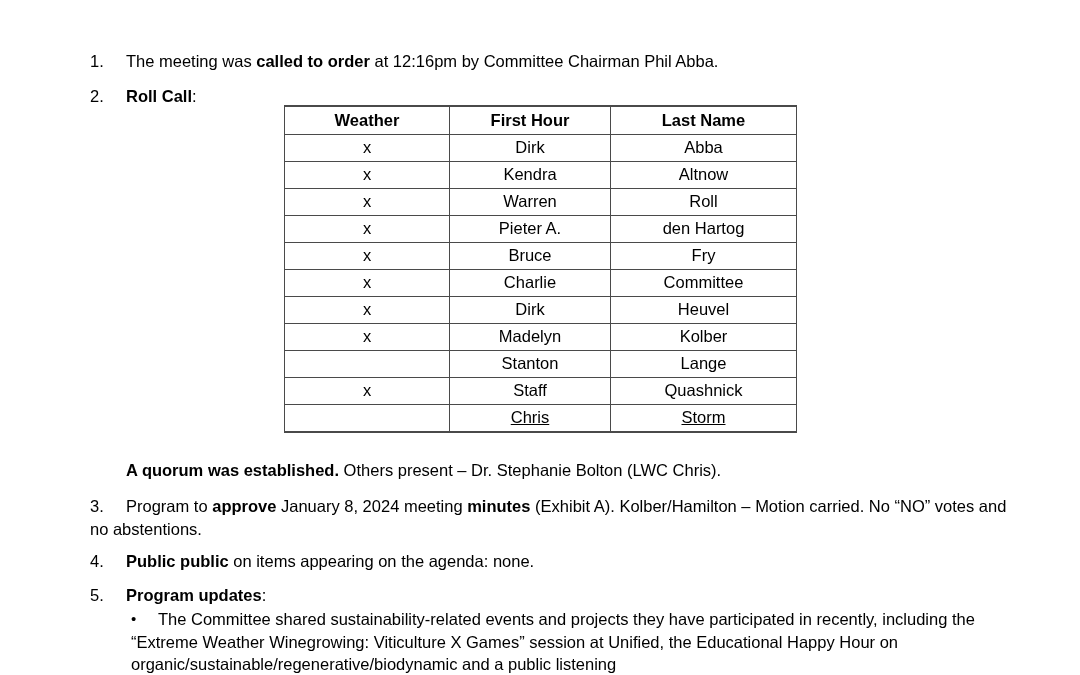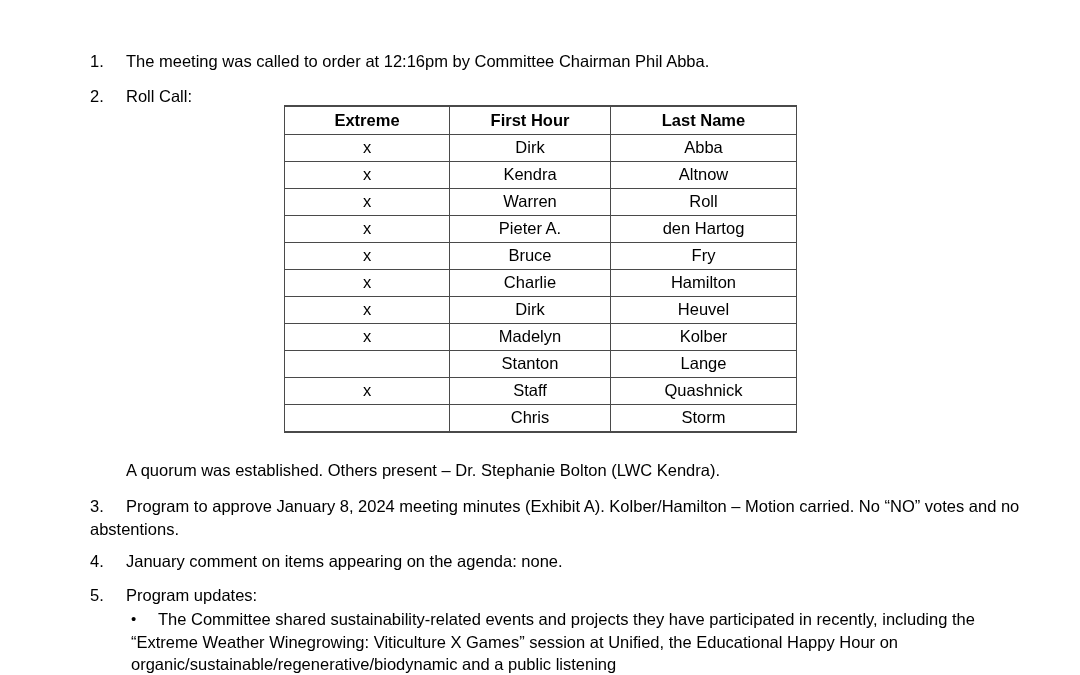--- a/index.html
+++ b/index.html
@@ -35,21 +35,21 @@
     width: 36px;
     text-align: left;
     font-size: 16.5px;
     line-height: 22px;
   }
   .num-body {
     margin-left: 36px;
     font-size: 16.5px;
     line-height: 22.5px;
   }
-  b, .b { font-weight: normal; }
+  b, .b { font-weight: bold; }
 
   
   .roll-table {
     position: absolute;
     left: 284px;
     top: 105px;
     width: 512px;
     border-collapse: collapse;
     table-layout: fixed;
   }
@@ -64,21 +64,21 @@
     background: #ffffff;
   }
   .roll-table th {
     font-weight: bold;
     height: 22px;
   }
   .roll-table .col-att   { width: 165px; }
   .roll-table .col-first { width: 161px; }
   .roll-table .col-last  { width: 186px; }
   .roll-table tr:first-child th { border-top-width: 2px; }
-  .roll-table tr:last-child td  { border-bottom-width: 2px; }
+  .roll-table tr:last-child td  { border-bottom-width: 2px; text-decoration: underline; }
 
   
   .quorum {
     position: absolute;
     left: 126px;
     top: 459px;
     font-size: 16.5px;
     line-height: 22px;
     white-space: nowrap;
   }
@@ -123,21 +123,21 @@
   </div>
 
   <table class="roll-table">
     <colgroup>
       <col class="col-att">
         <col class="col-first">
         <col class="col-last">
     </colgroup>
     <thead>
       <tr>
-        <th>Extreme</th>
+        <th>Weather</th>
         <th>First Hour</th>
         <th>Last Name</th>
       </tr>
     </thead>
     <tbody>
       <tr>
         <td>x</td>
         <td>Dirk</td>
         <td>Abba</td>
       </tr>
@@ -157,21 +157,21 @@
         <td>den Hartog</td>
       </tr>
       <tr>
         <td>x</td>
         <td>Bruce</td>
         <td>Fry</td>
       </tr>
       <tr>
         <td>x</td>
         <td>Charlie</td>
-        <td>Hamilton</td>
+        <td>Committee</td>
       </tr>
       <tr>
         <td>x</td>
         <td>Dirk</td>
         <td>Heuvel</td>
       </tr>
       <tr>
         <td>x</td>
         <td>Madelyn</td>
         <td>Kolber</td>
@@ -188,34 +188,34 @@
       </tr>
       <tr>
         <td></td>
         <td>Chris</td>
         <td>Storm</td>
       </tr>
     </tbody>
   </table>
 
   <div class="quorum">
-    <b>A quorum was established.</b><span>  Others present – Dr. Stephanie Bolton (LWC Kendra).</span>
+    <b>A quorum was established.</b><span>  Others present – Dr. Stephanie Bolton (LWC Chris).</span>
   </div>
 
   <div class="num-item" style="left:90px; top:495px; width:933px;">
     <span class="num-marker">3.</span>
     <span class="num-body">
       <span>Program to </span><b>approve</b><span> January 8, 2024 meeting </span><b>minutes</b><span> (Exhibit A). Kolber/Hamilton – Motion carried.  No “NO” votes and no abstentions.</span>
     </span>
   </div>
 
   <div class="num-item" style="left:90px; top:550px; width:800px;">
     <span class="num-marker">4.</span>
     <span class="num-body">
-      <b>January comment</b><span> on items appearing on the agenda: none.</span>
+      <b>Public public</b><span> on items appearing on the agenda: none.</span>
     </span>
   </div>
 
   <div class="num-item" style="left:90px; top:584px; width:500px;">
     <span class="num-marker">5.</span>
     <span class="num-body">
       <b>Program updates</b><span>:</span>
     </span>
   </div>
 

